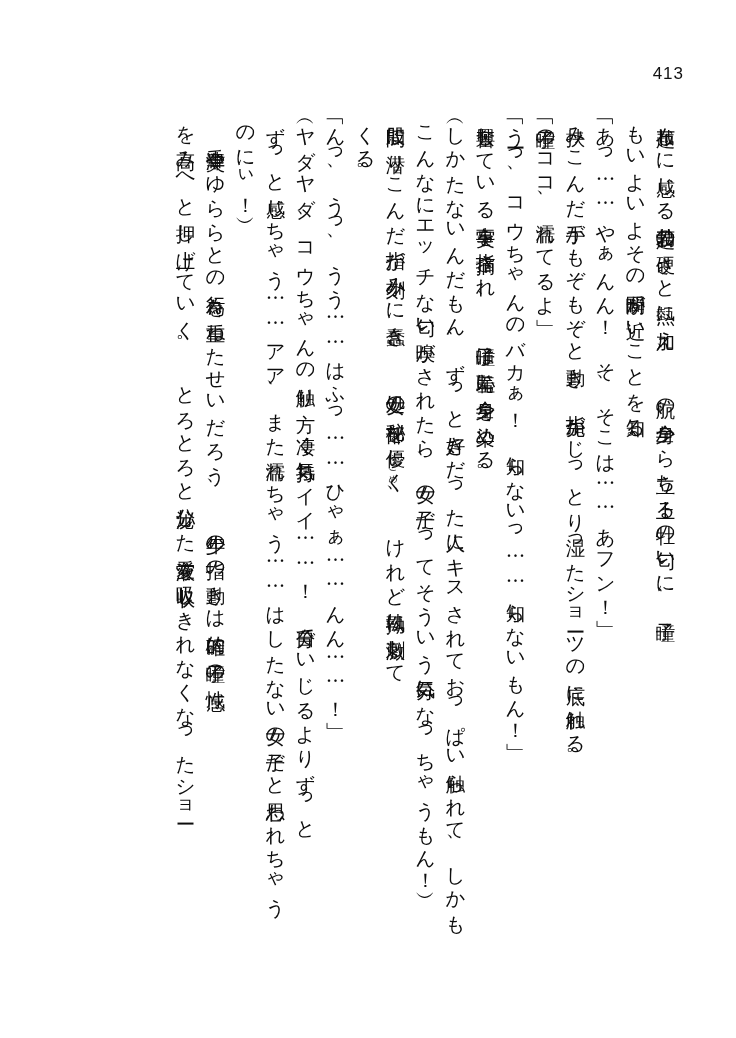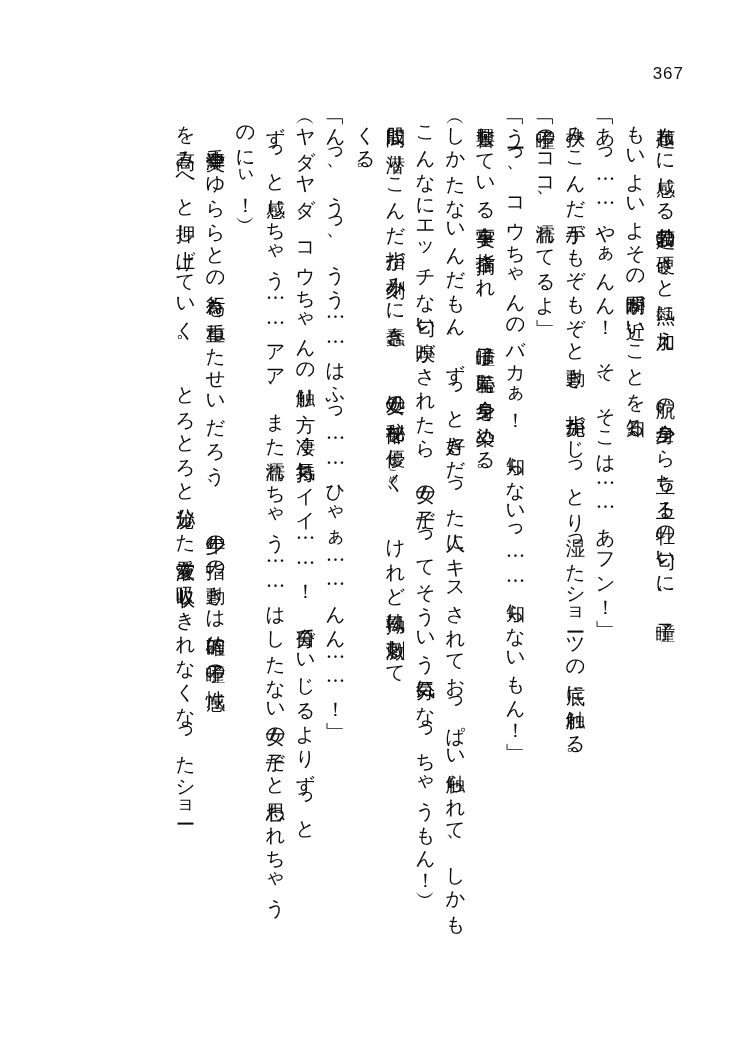--- a/index.html
+++ b/index.html
@@ -64,21 +64,21 @@
     writing-mode: vertical-rl;
     text-orientation: upright;
     color: #0d0d0d;
   }
 </style>
 </head>
 <body>
 
 <div class="page">
 
-  <div class="page-number">367</div>
+  <div class="page-number">413</div>
 
   <div class="text-body">
     <div class="vline">布越しに感じる若勃起の硬さと熱に加え、　航の全身から立ち上る牡の匂いに、瞳子</div>
     <div class="vline">もいよいよその瞬間が近いことを知る。</div>
     <div class="vline">「あっ……やぁんん！　そ、そこは……あフン！」</div>
     <div class="vline">挟みこんだ手がもぞもぞと動き、指先がじっとり湿ったショーツの底に触れる。</div>
     <div class="vline">「瞳子のココ、濡れてるよ」</div>
     <div class="vline">「うーっ、コウちゃんのバカぁ！　知らないっ……知らないもん！」</div>
     <div class="vline">興奮している事実を指摘され、　瞳子は羞恥に全身を染める。</div>
     <div class="vline">（しかたないんだもん、ずっと好きだった人にキスされておっぱい触られて、しかも</div>

